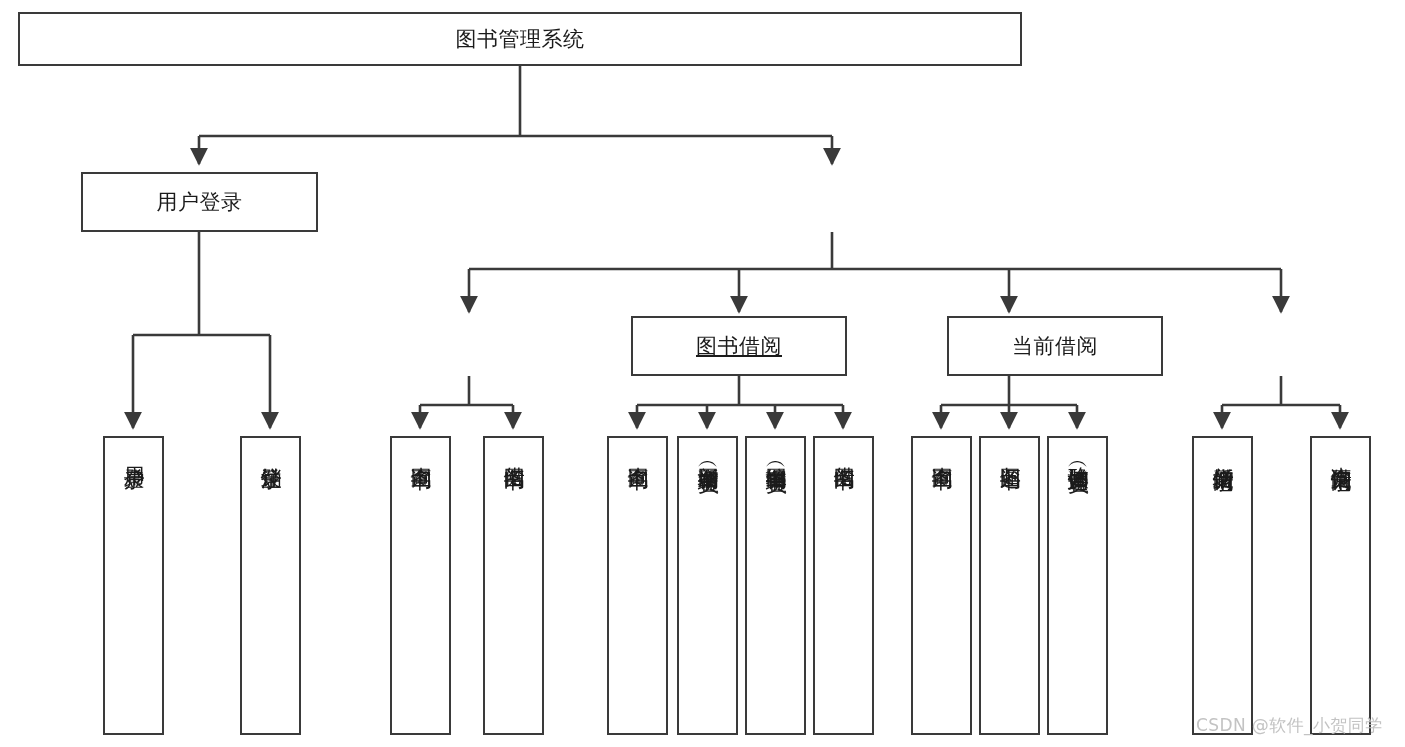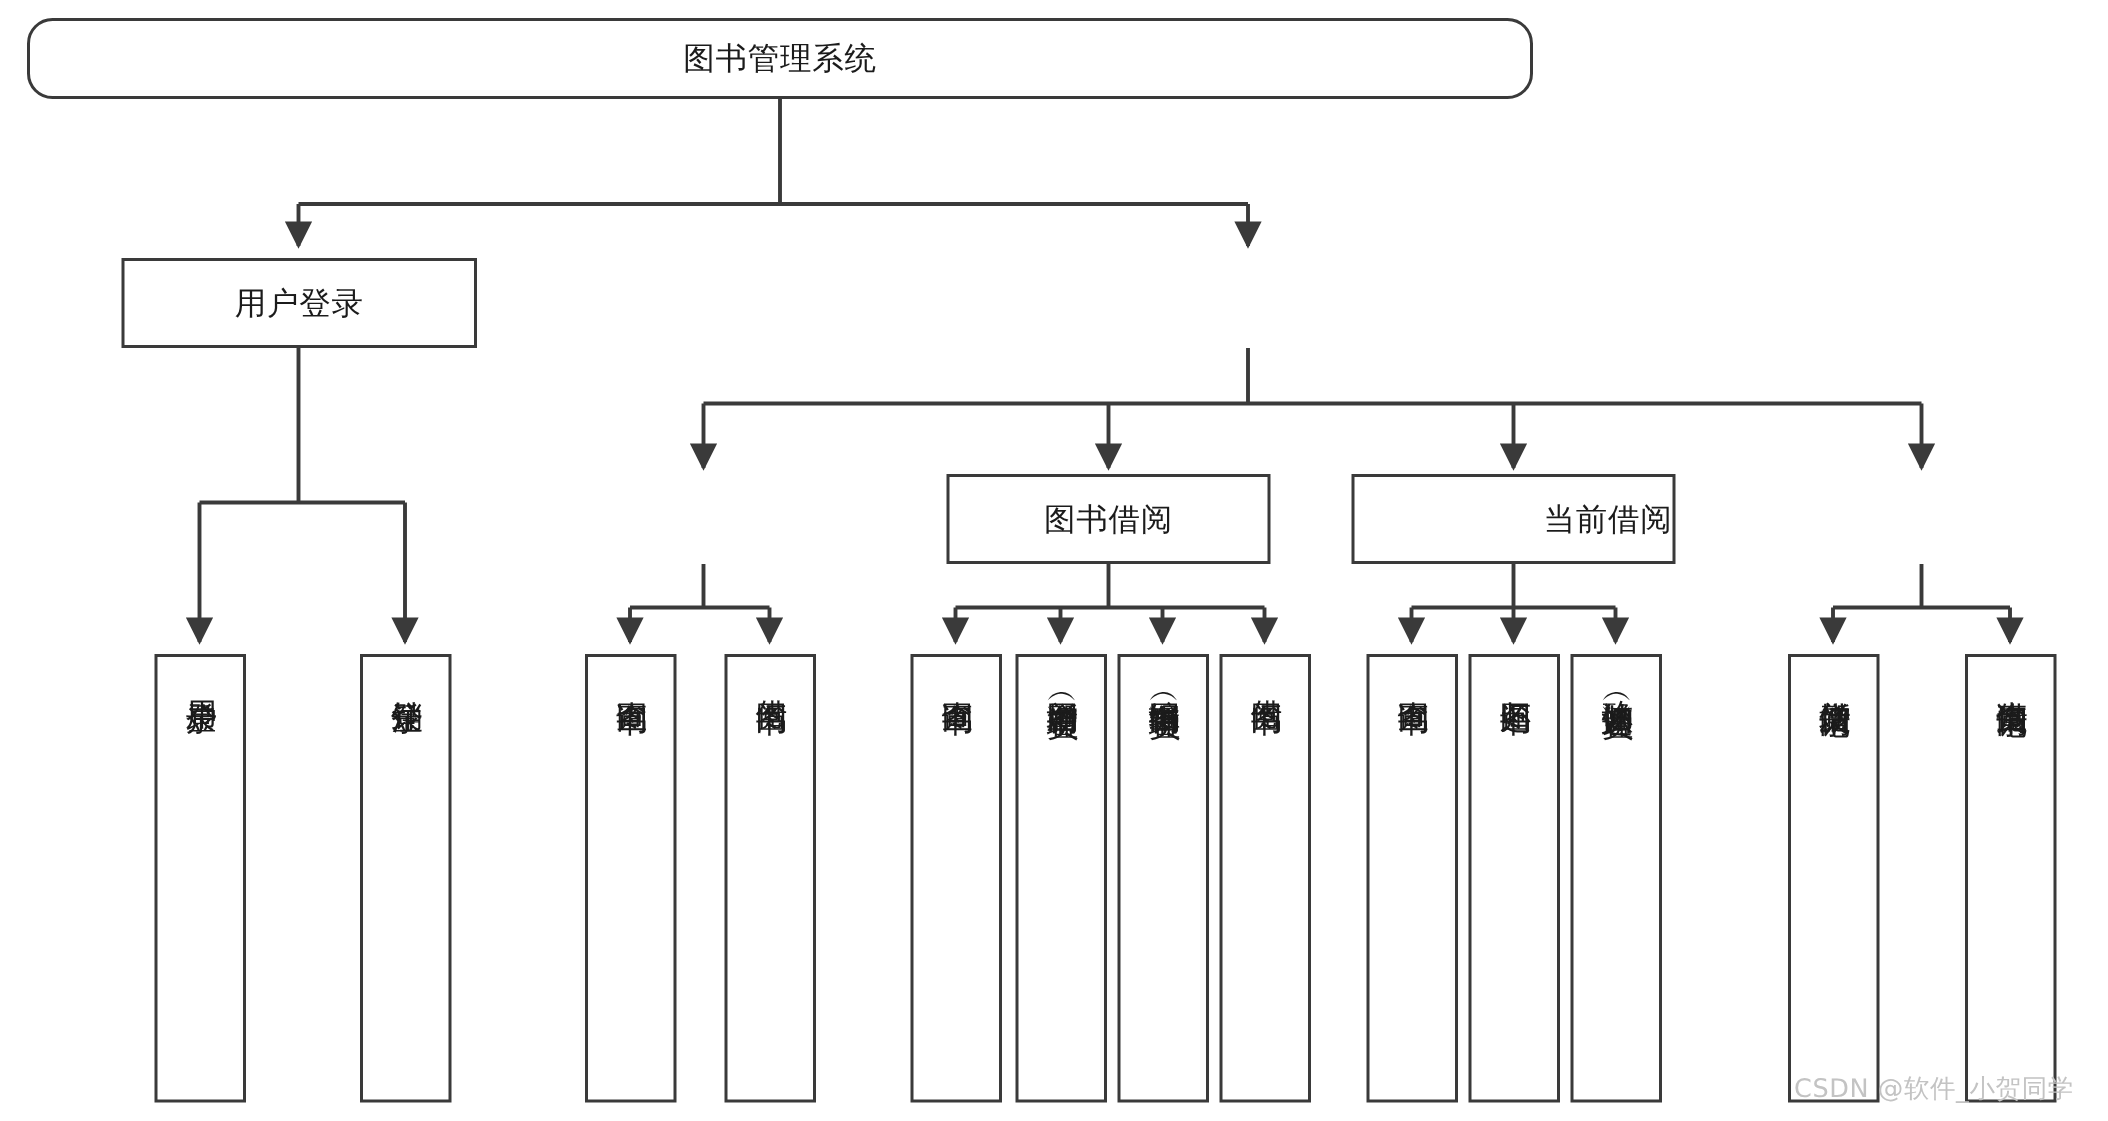--- a/index.html
+++ b/index.html
@@ -117,32 +117,32 @@
       <path d="M 1009 405 L 1009 428" marker-end="url(#arrow)"></path>
       <path d="M 1077 405 L 1077 428" marker-end="url(#arrow)"></path>
 
       <path d="M 1281 376 L 1281 405"></path>
       <path d="M 1222 405 L 1340 405"></path>
       <path d="M 1222 405 L 1222 428" marker-end="url(#arrow)"></path>
       <path d="M 1340 405 L 1340 428" marker-end="url(#arrow)"></path>
     </g>
   </svg>
 
-  <div class="node root horiz" style="left:18px; top:12px; width:1004px; height:54px;border-radius:17px;">
+  <div class="node root horiz" style="left:18px; top:12px; width:1004px; height:54px;">
     <span class="label">图书管理系统</span>
   </div>
 
   <div class="node horiz" style="left:81px; top:172px; width:237px; height:60px;">
     <span class="label">用户登录</span>
   </div>
 
-  <div class="node horiz" style="left:631px; top:316px; width:216px; height:60px;">
+  <div class="node horiz" style="left:631px; top:316px; width:216px; height:60px;text-decoration:underline;">
     <span class="label">图书借阅</span>
   </div>
-  <div class="node horiz" style="left:901px; top:316px; width:216px; height:60px;justify-content:flex-end;">
+  <div class="node horiz" style="left:947px; top:316px; width:216px; height:60px;">
     <span class="label">当前借阅</span>
   </div>
 
   <div class="node vert" style="left:103px; top:436px; width:61px; height:299px;">
     <span class="label">用户登录</span>
   </div>
   <div class="node vert" style="left:240px; top:436px; width:61px; height:299px;">
     <span class="label">注销登录</span>
   </div>
 

